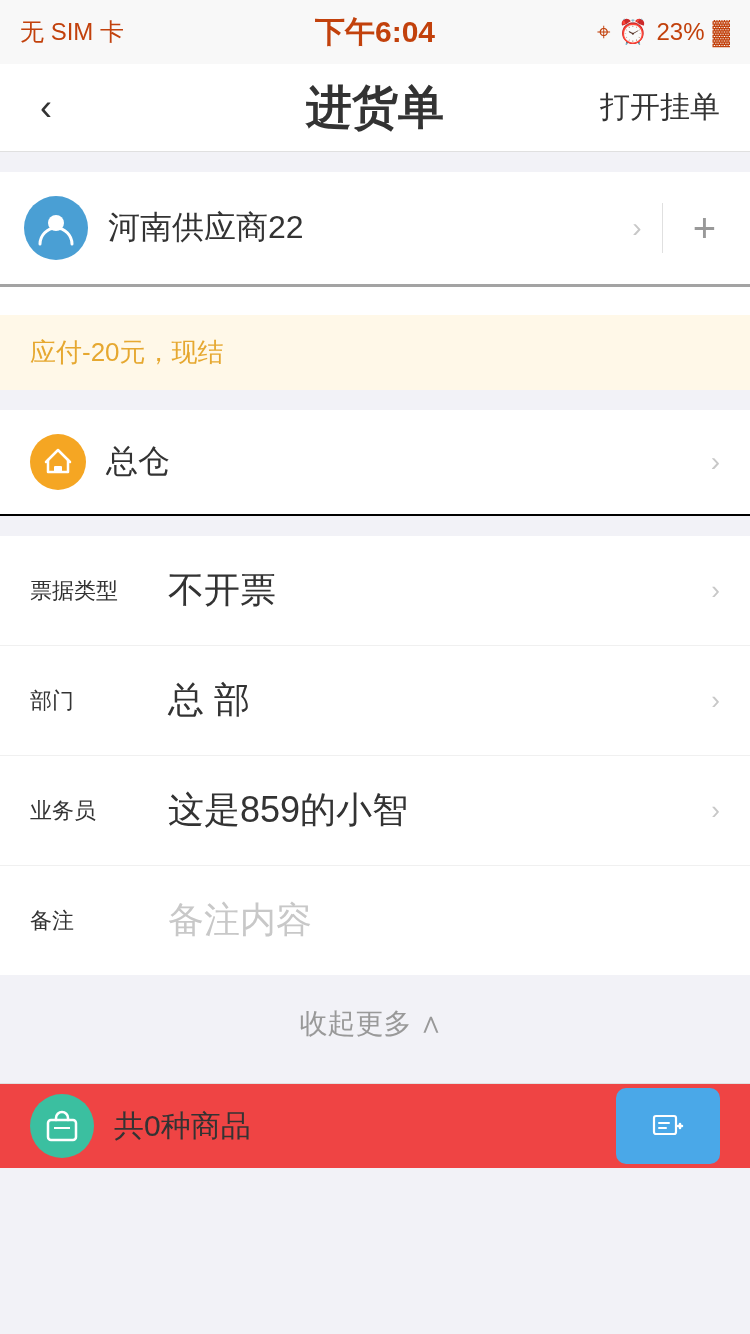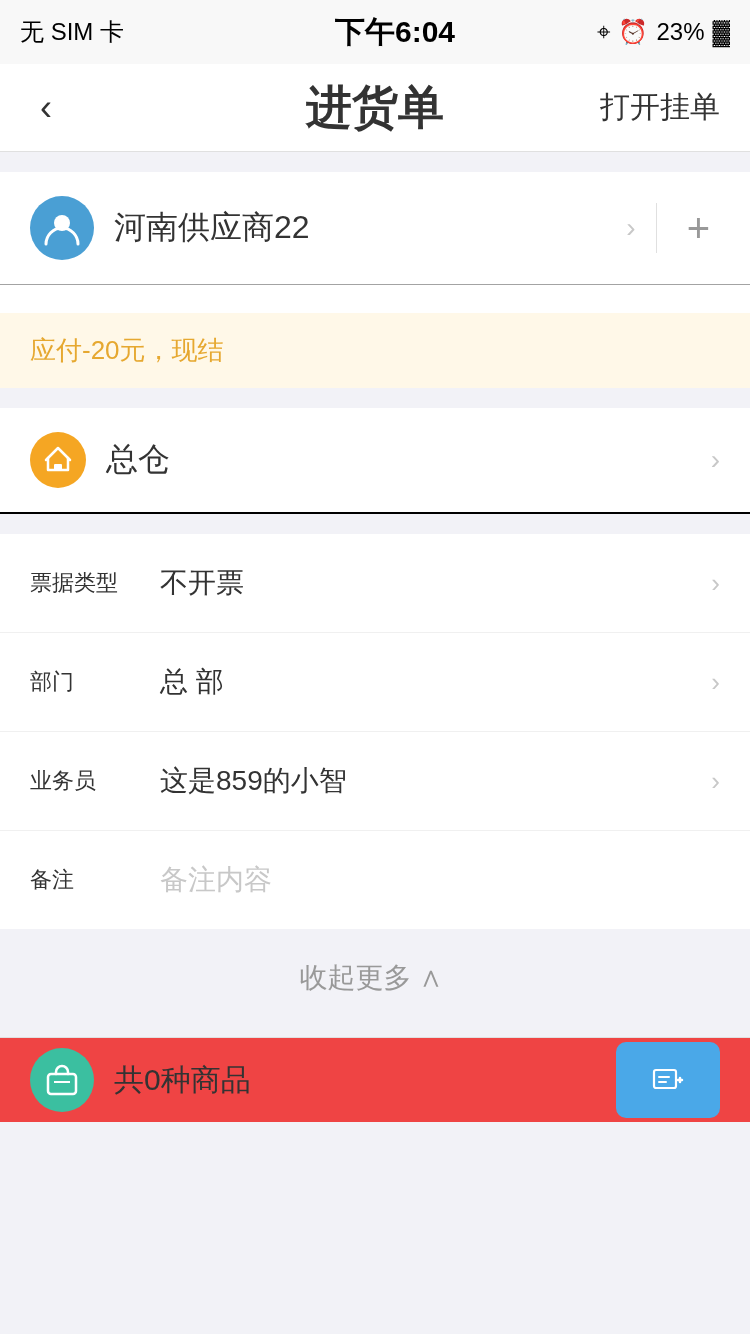--- a/index.html
+++ b/index.html
@@ -16,35 +16,34 @@
     
     .status-bar {
       width: 750px;
       height: 64px;
       background: #f8f8f8;
       display: flex;
       align-items: center;
       justify-content: space-between;
       padding: 0 20px;
       font-size: 24px;
-      color: #000000;
+      color: #c2410c;
     }
     .status-left {
       display: flex;
       align-items: center;
       gap: 10px;
       font-size: 24px;
     }
     .status-center {
       font-size: 30px;
       font-weight: 600;
       position: absolute;
       left: 50%;
       transform: translateX(-50%);
-      margin-left: 20px;
     }
     .status-right {
       display: flex;
       align-items: center;
       gap: 8px;
       font-size: 24px;
     }
 
     
     .nav-bar {
@@ -86,23 +85,23 @@
     
     .card {
       background: #fff;
       margin: 0;
     }
 
     
     .supplier-row {
       display: flex;
       align-items: center;
-      padding: 24px 30px;
-      background: #fff;
-      border-bottom: 1px solid #a3a3a3;
+      padding: 24px 24px;
+      background: #fff;
+      border-bottom: 3px solid #a3a3a3;
     }
     .supplier-avatar {
       width: 64px;
       height: 64px;
       border-radius: 50%;
       background: #4a9fd4;
       display: flex;
       align-items: center;
       justify-content: center;
       margin-right: 20px;
@@ -178,22 +177,23 @@
       cursor: pointer;
     }
     .form-label {
       width: 130px;
       font-size: 22px;
       color: #333;
       flex-shrink: 0;
     }
     .form-value {
       flex: 1;
-      font-size: 28px;
-      color: #333;
+      font-size: 36px;
+      color: #333;
+      margin-left: 8px;
     }
     .form-value.placeholder {
       color: #c8c8c8;
     }
     .form-row .chevron {
       font-size: 26px;
       color: #c8c8c8;
     }
 
     

